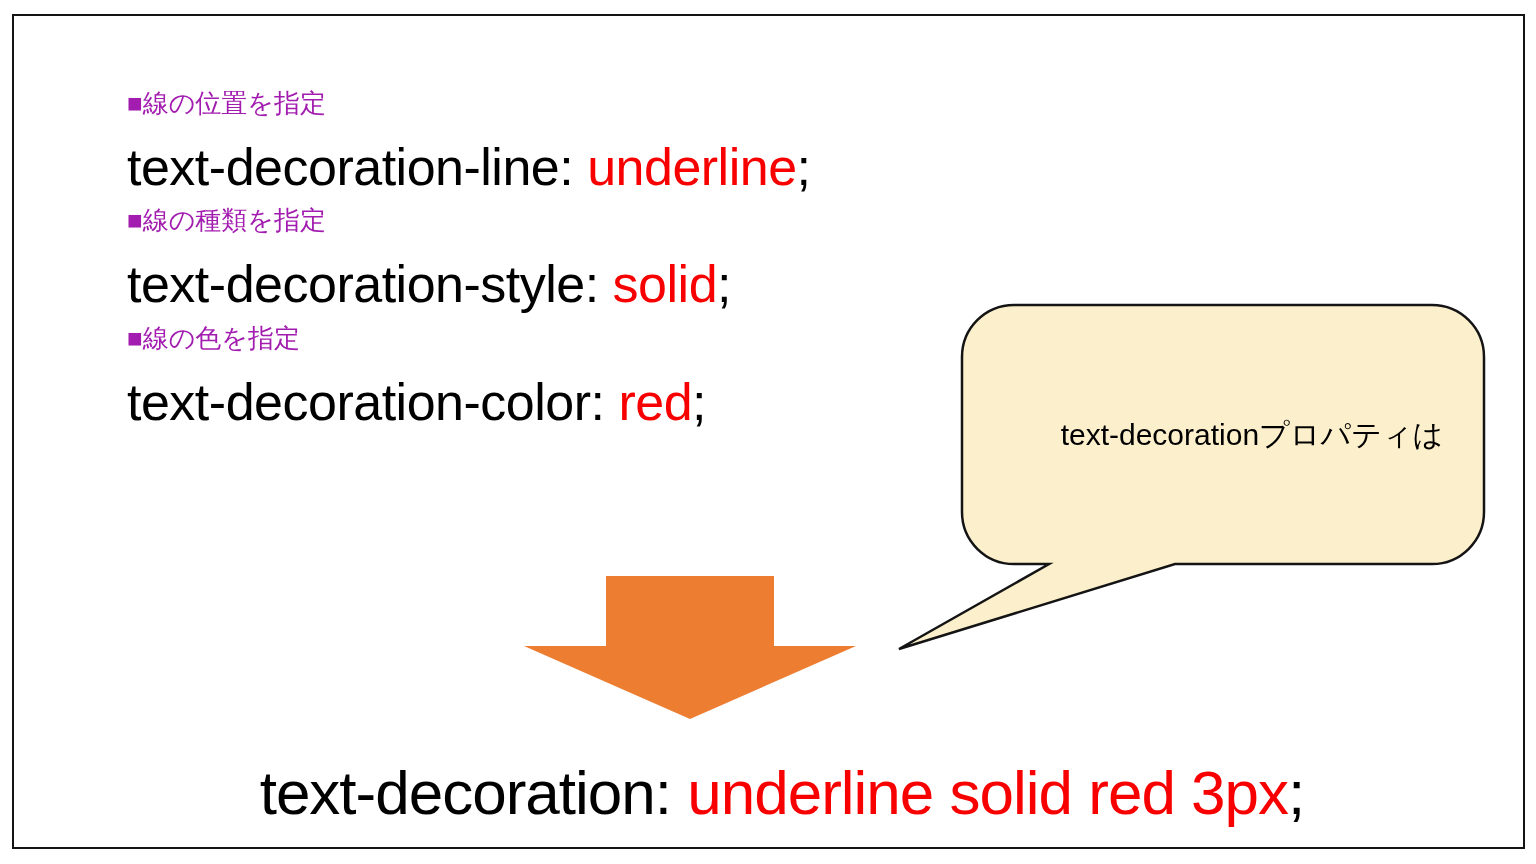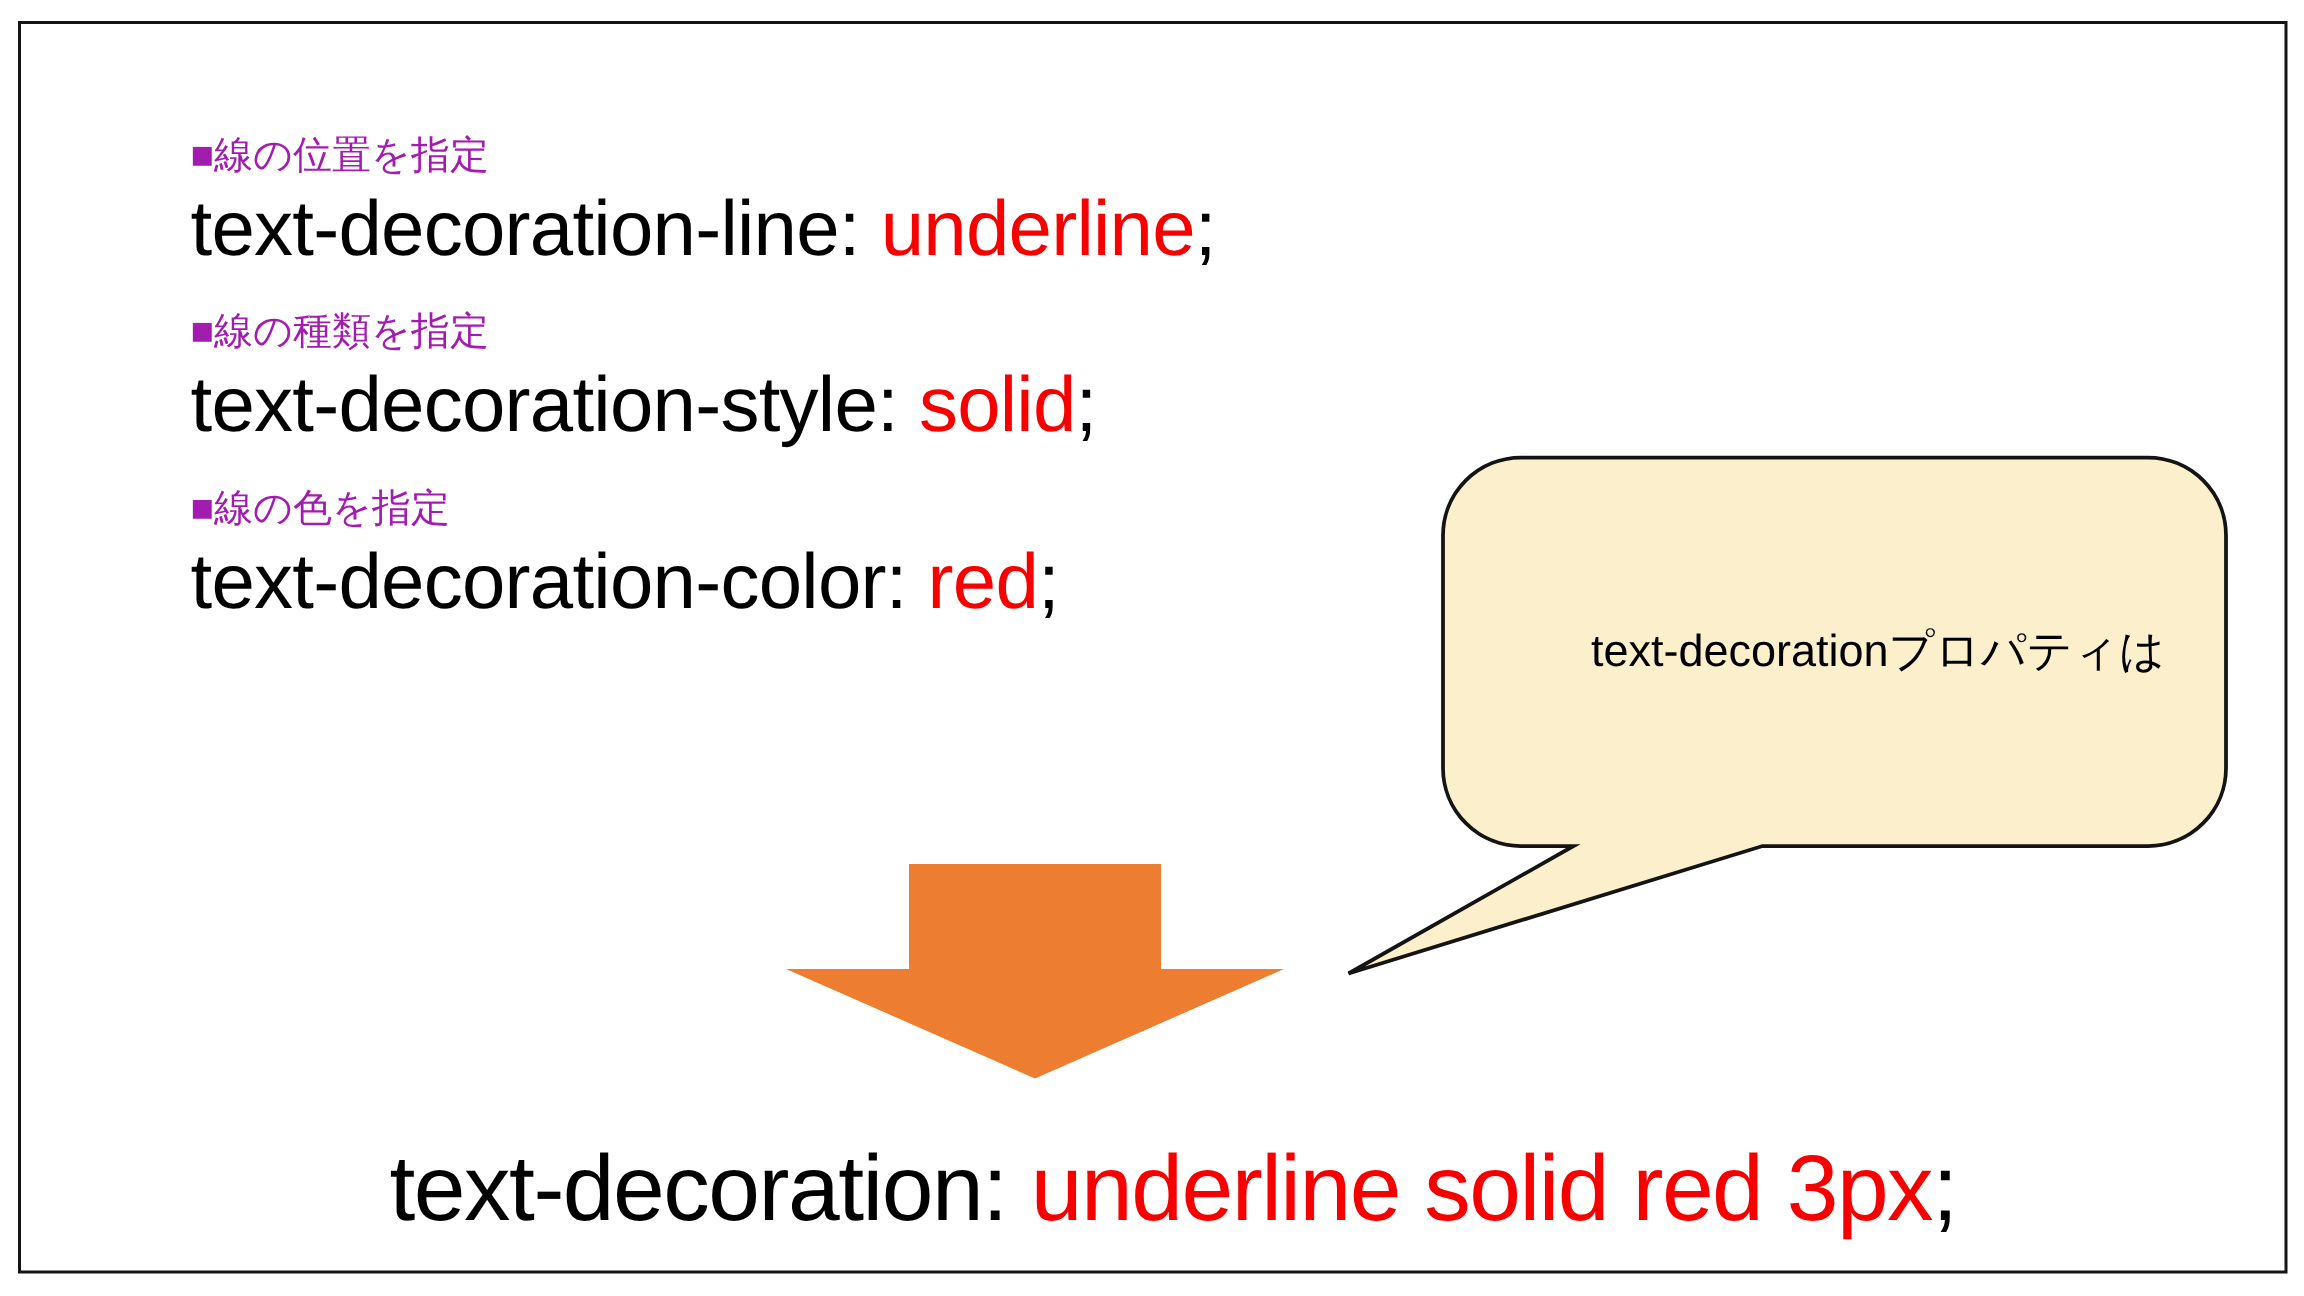--- a/index.html
+++ b/index.html
@@ -25,21 +25,21 @@
     position: absolute;
     left: 113px;
   }
   .sec-label {
     font-size: 26px;
     line-height: 30px;
     color: #a21caf;
     white-space: nowrap;
   }
   .sec-code {
-    margin-top: 6px;
+    margin-top: 20px;
     font-size: 52px;
     line-height: 58px;
     letter-spacing: -0.5px;
     color: #000000;
     white-space: nowrap;
   }
   .red { color: var(--code_red, #f80000); }
   .arrow-wrap {
     position: absolute;
     left: 510px;

